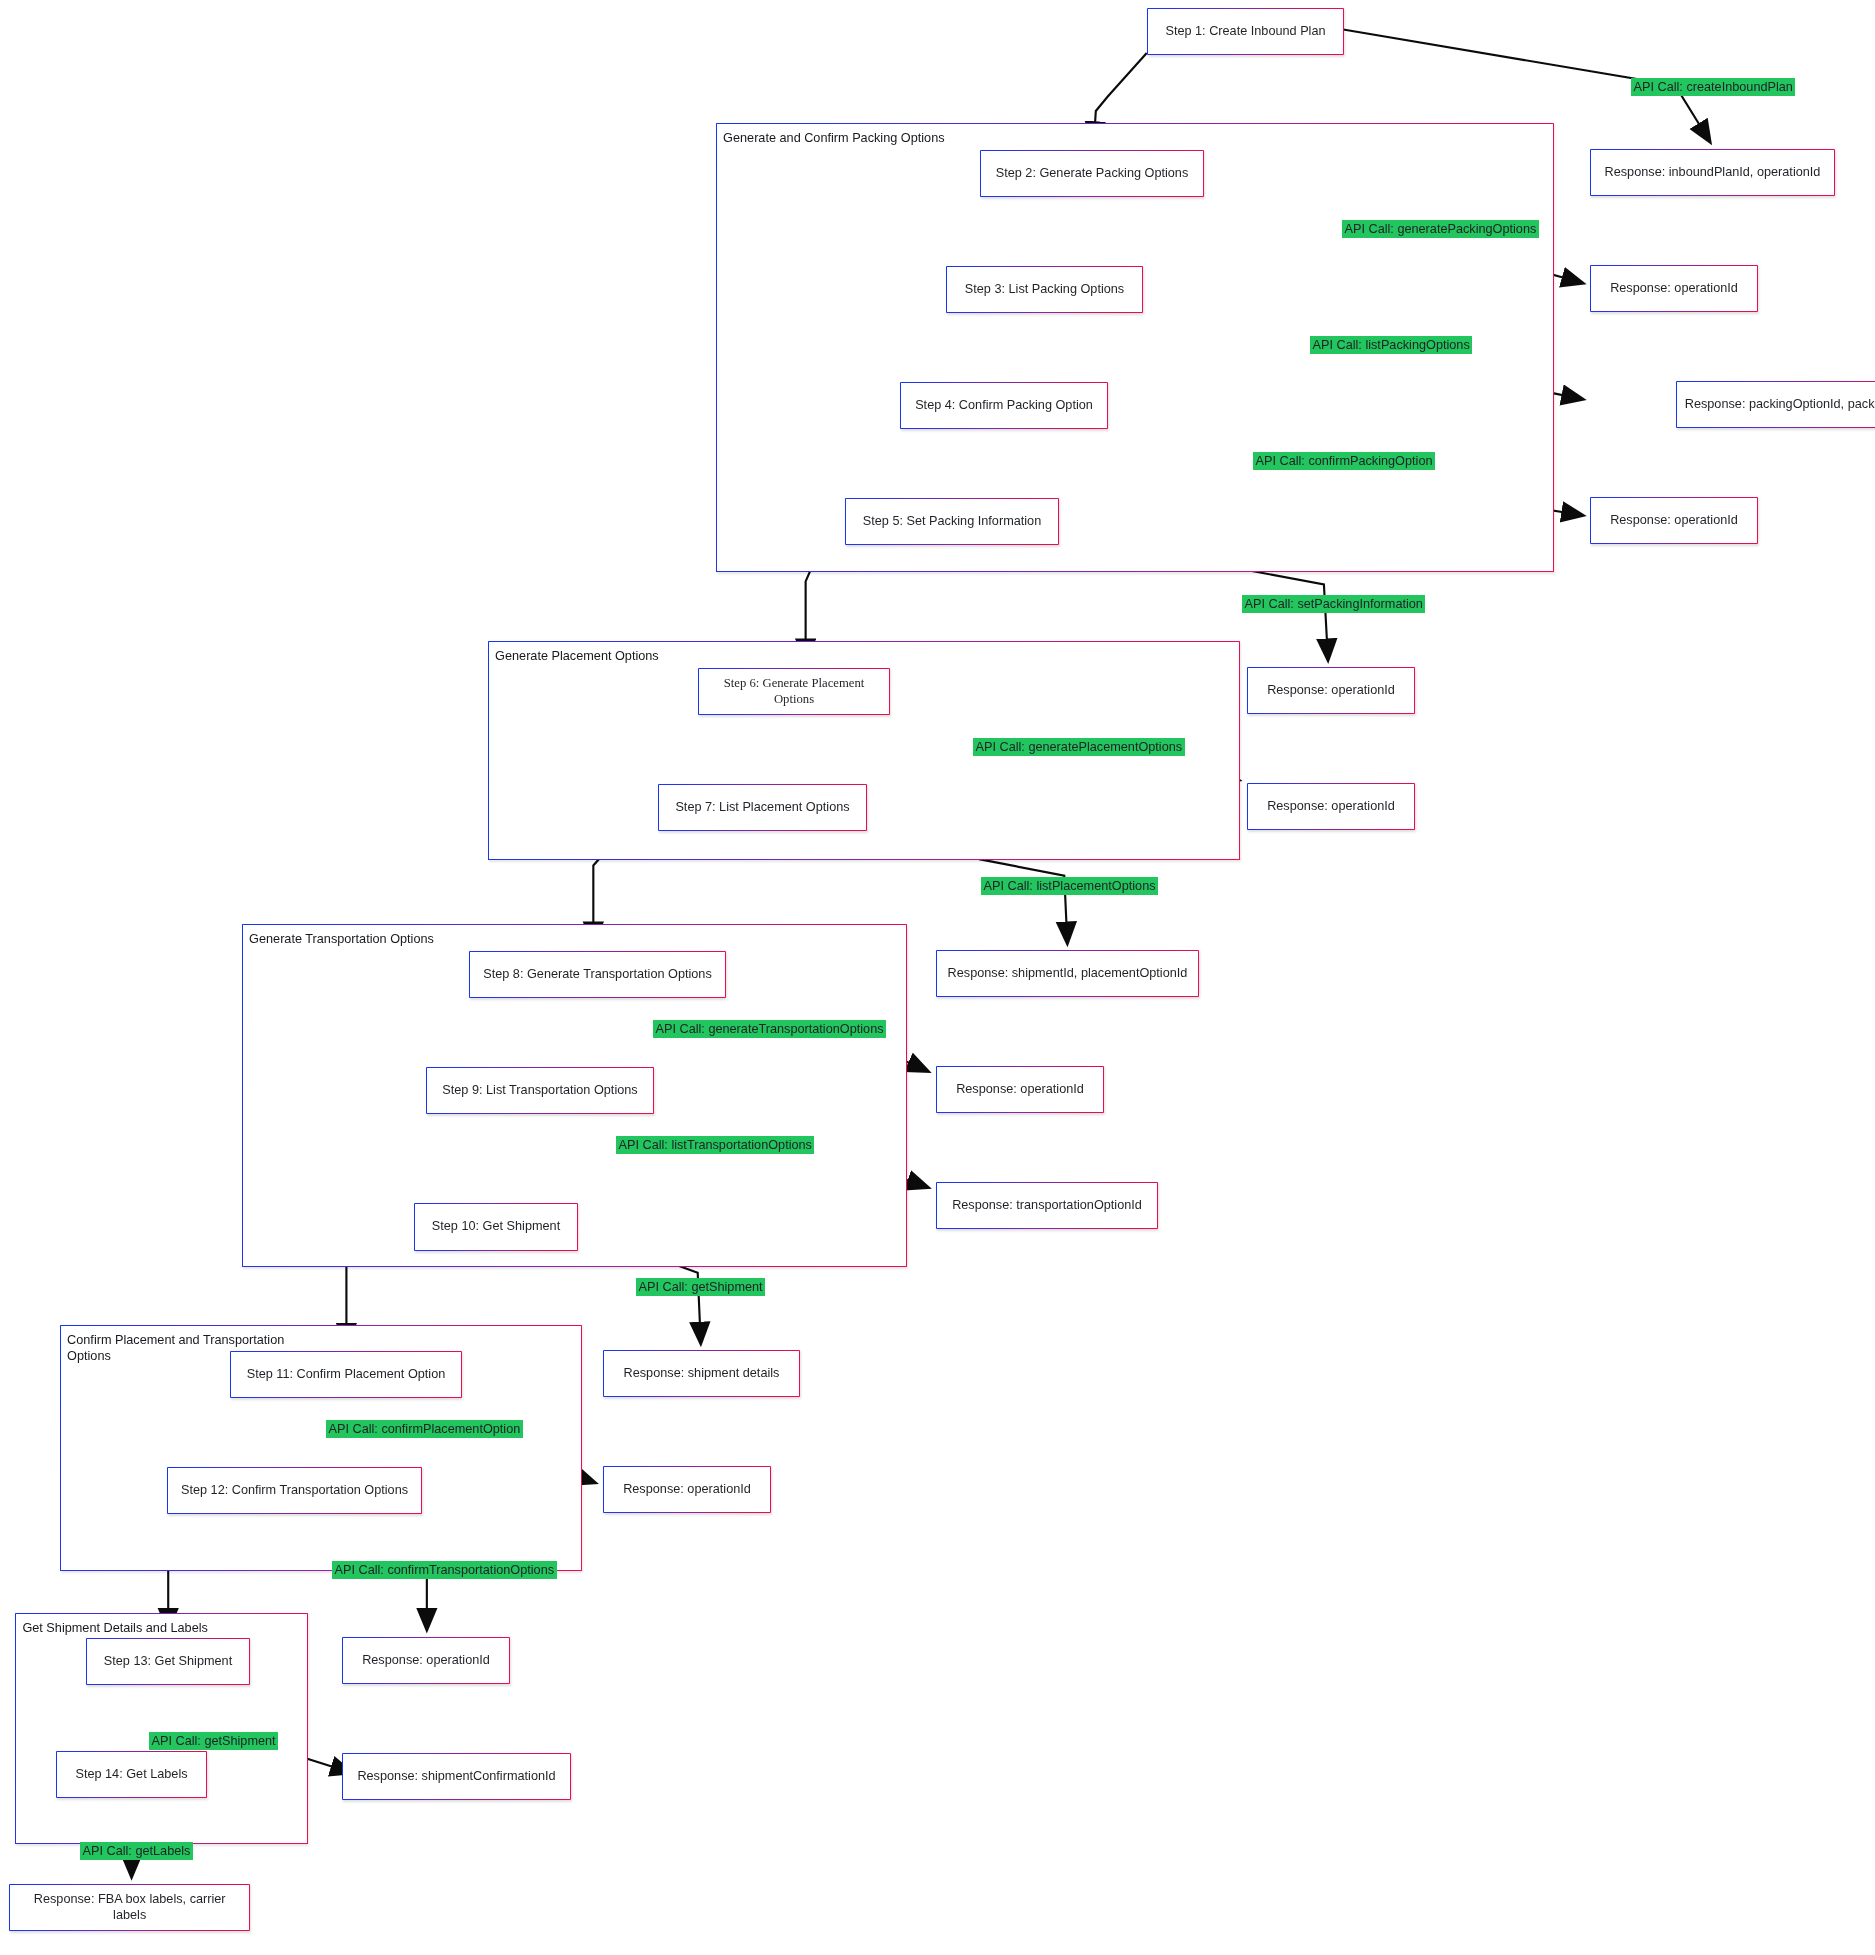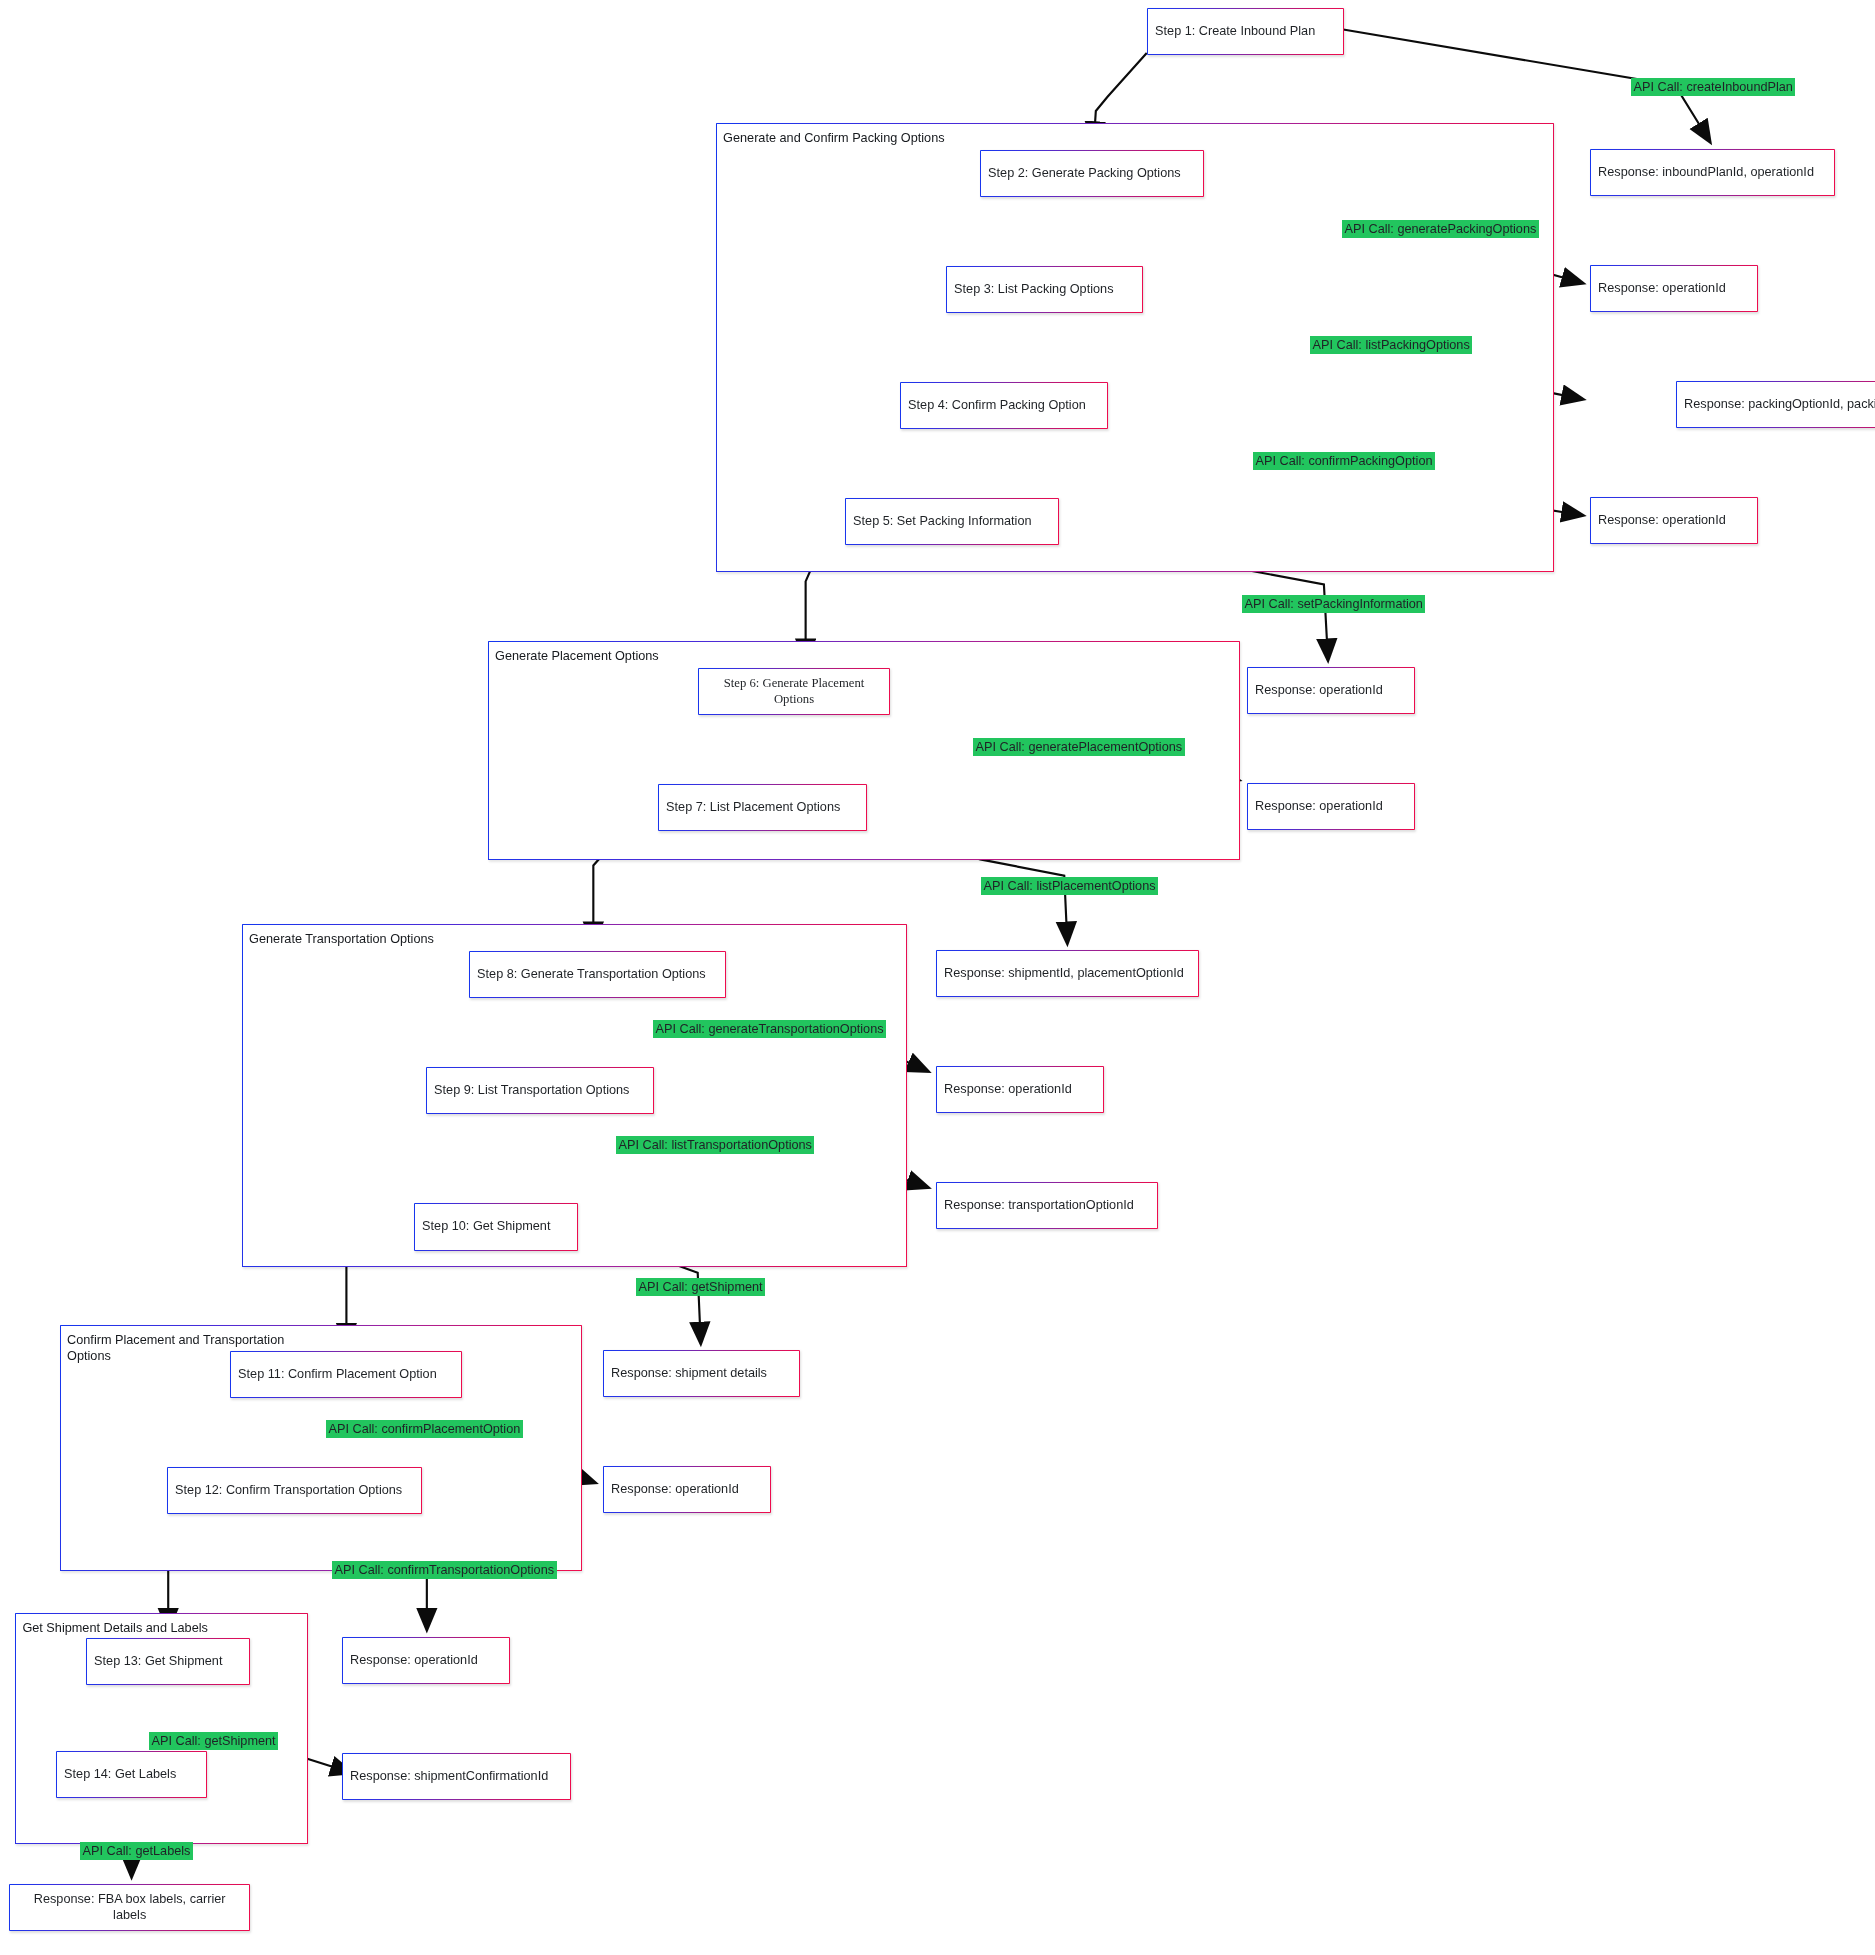--- a/index.html
+++ b/index.html
@@ -56,21 +56,21 @@
     border: 1.7px solid transparent;
     border-radius: 1px;
     background-image:
       linear-gradient(#ffffff, #ffffff),
       linear-gradient(100deg, #1437f0 0%, #3a30e0 20%, #8c249f 52%, #d01164 80%, #f00b4c 100%);
     background-origin: border-box;
     background-clip: padding-box, border-box;
     box-shadow: 1px 1.5px 2.5px rgba(0,0,0,0.13);
     display: flex;
     align-items: center;
-    justify-content: flex-start;
+    justify-content: center;
     text-align: center;
   }
   .node span {
     font-size: 12.7px;
     color: #1f2226;
     line-height: 1.2;
     padding: 0 7.1px;
   }
 
   

